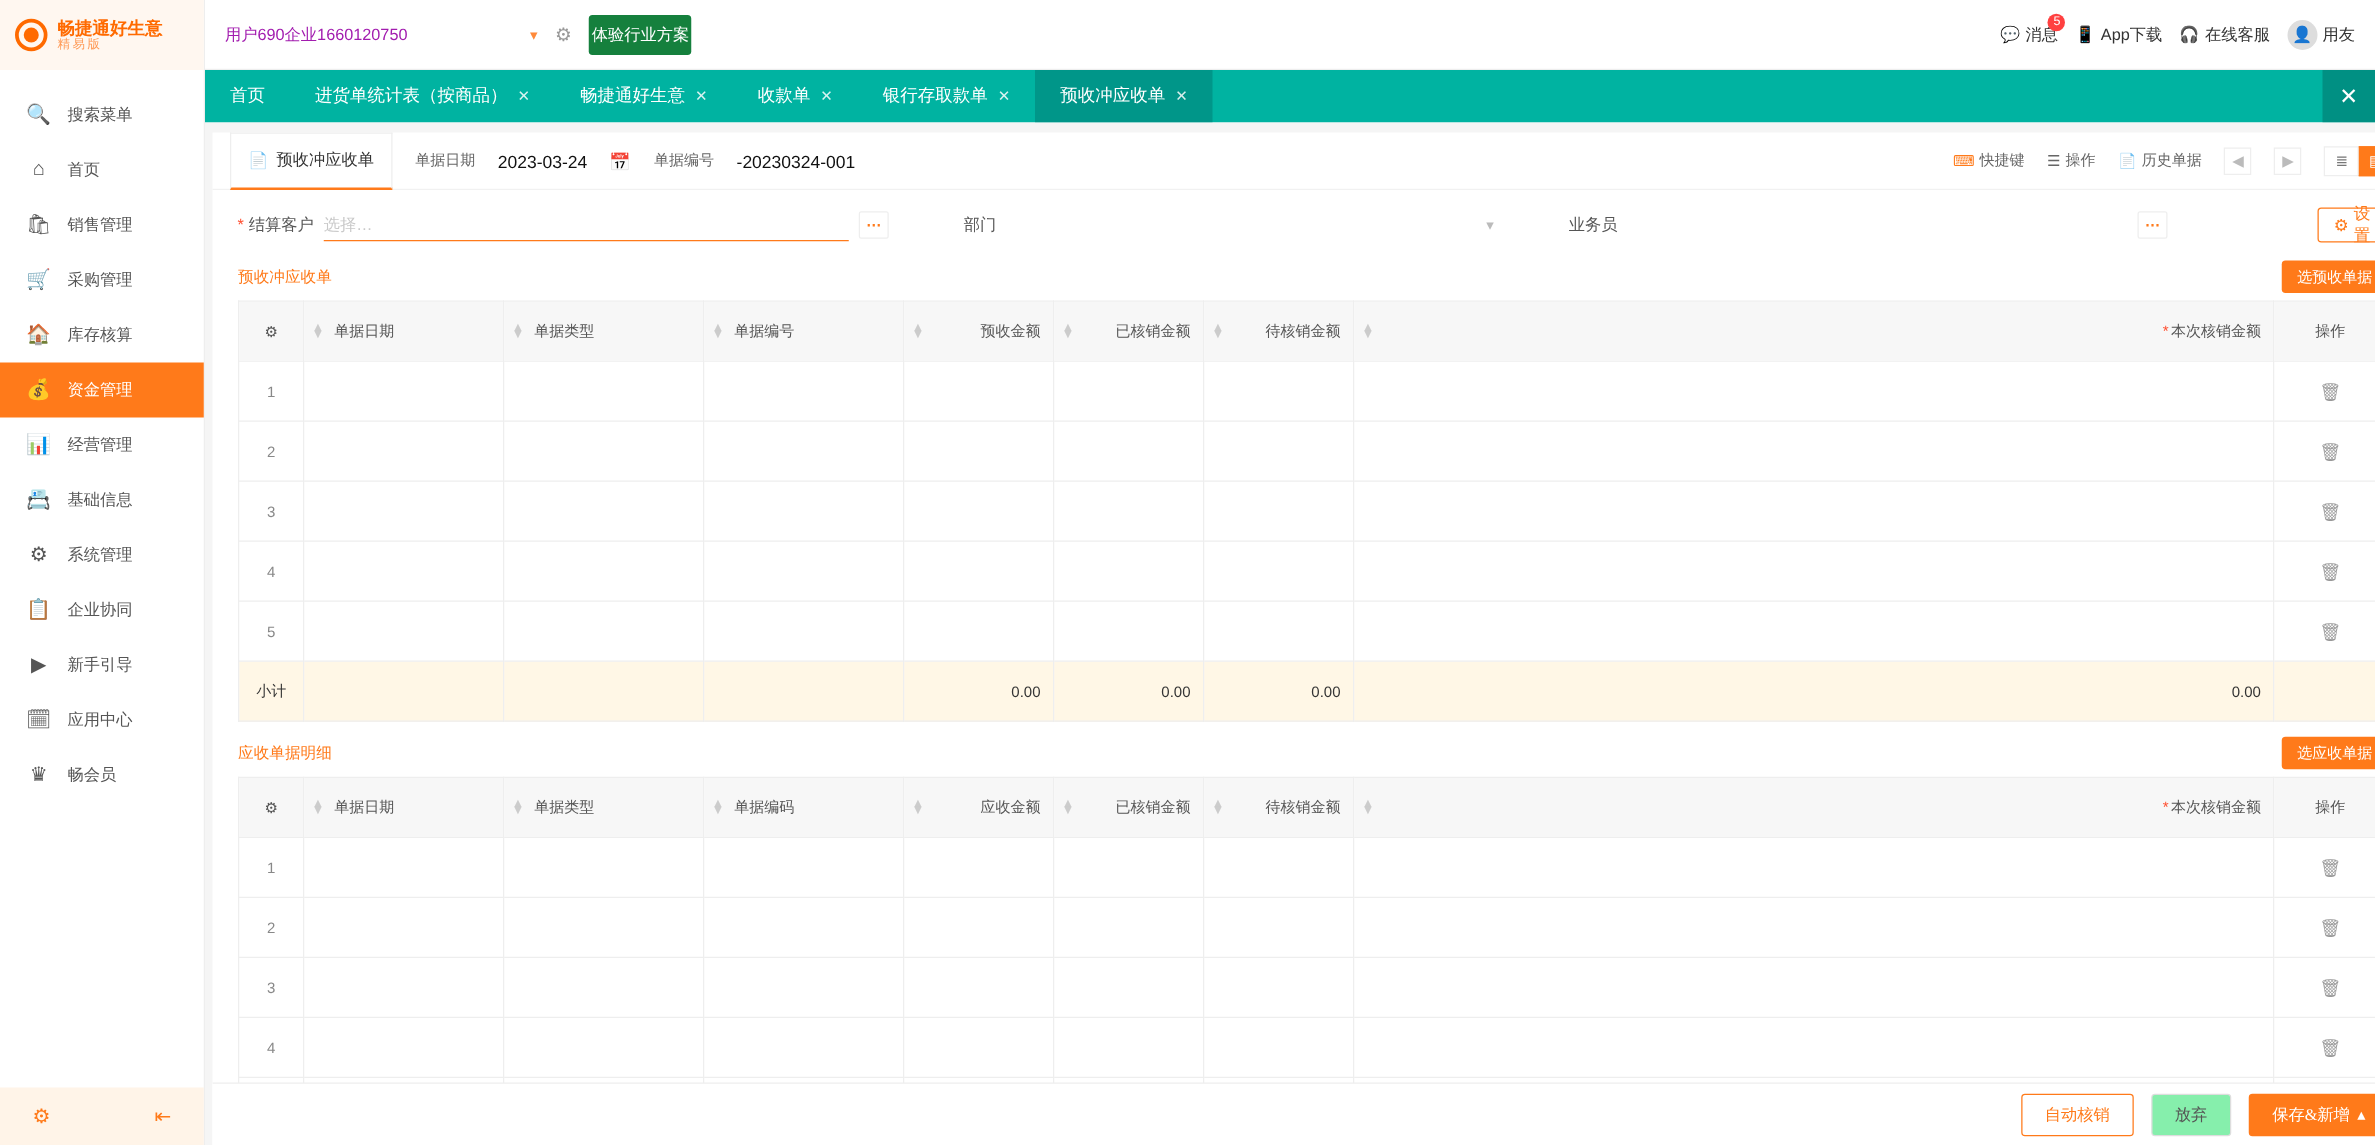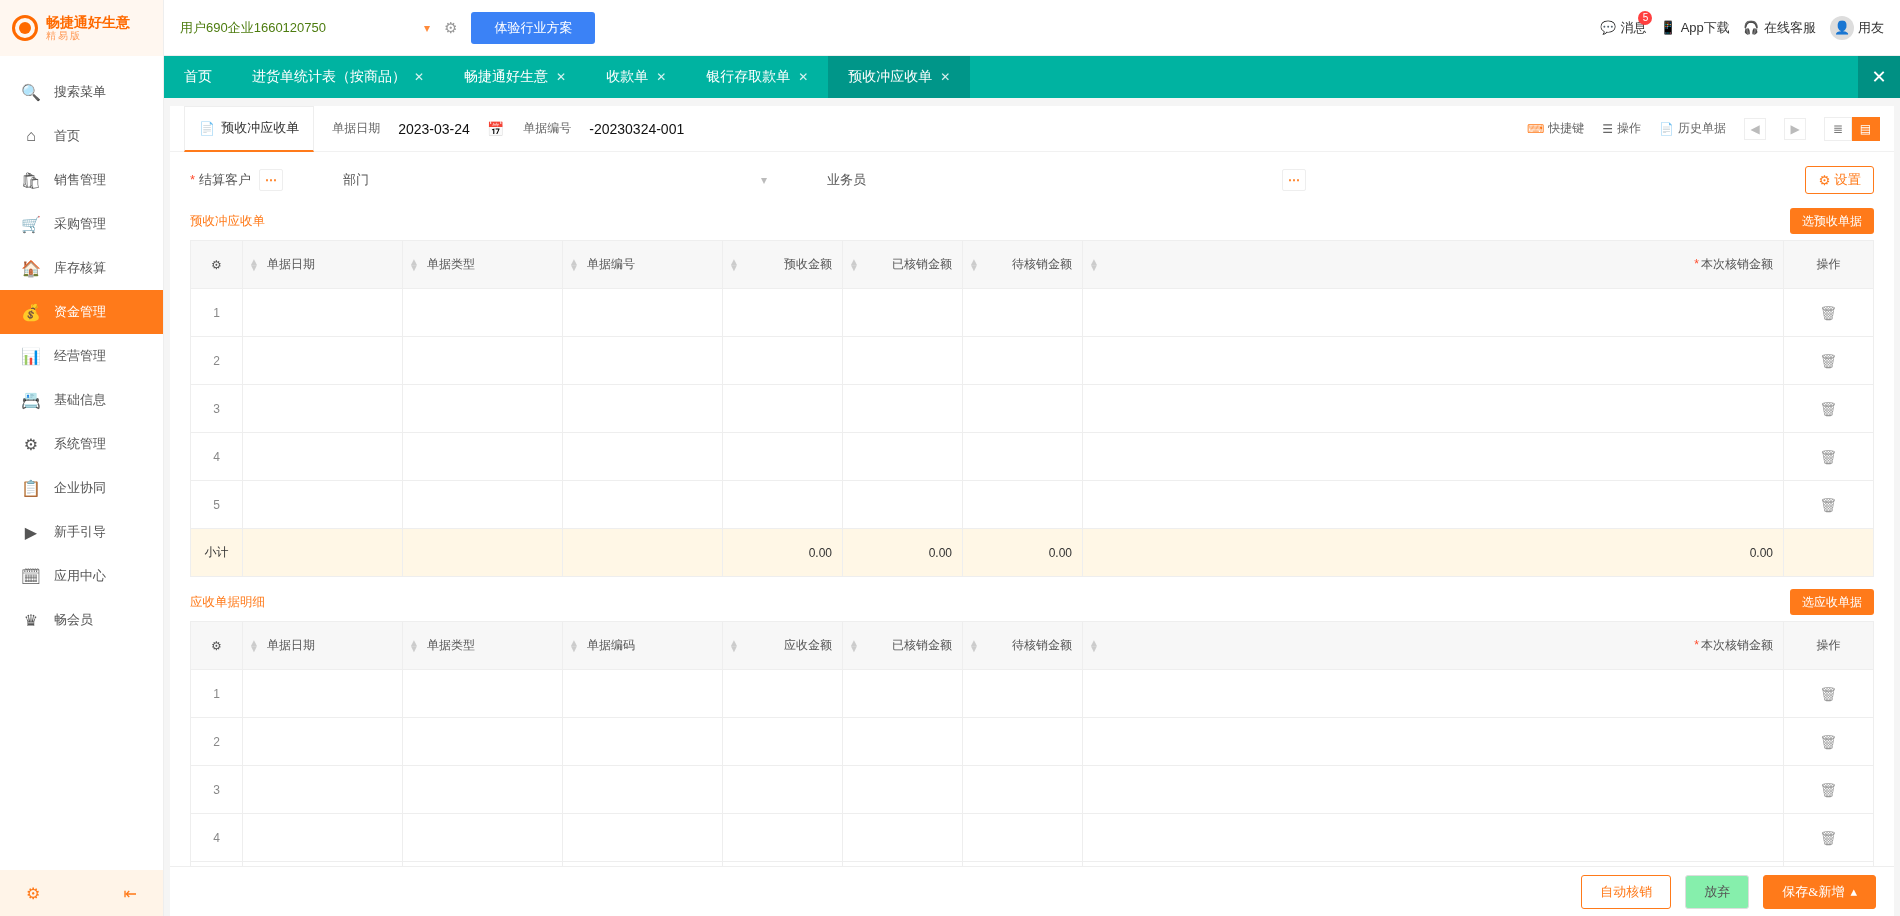--- a/index.html
+++ b/index.html
@@ -21,24 +21,24 @@
 .nav-item .ico { width: 18px; height: 18px; display: inline-flex; align-items: center; justify-content: center; font-size: 16px; }
 .nav-item.active .ico { color: #fff; }
 
 .sidebar-bottom { height: 46px; background: #fff4e8; display: flex; align-items: center; justify-content: space-between; padding: 0 26px; color: #ff7a1a; font-size: 16px; }
 
 
 .main { flex: 1; display: flex; flex-direction: column; min-width: 0; }
 
 
 .topbar { height: 56px; display: flex; align-items: center; padding: 0 16px; gap: 14px; border-bottom: 1px solid #eee; }
-.topbar input.company { width: 230px; height: 30px; border: none; font-size: 13px; color: #4d7c0f; outline: none; }
+.topbar input.company { width: 230px; height: 30px; border: none; font-size: 13px; color: #a21caf; outline: none; }
 .topbar .chev { color: #ff8a3a; font-size: 12px; }
 .topbar .gear { color: #999; font-size: 15px; }
-.topbar .trial-btn { background: #3b82f6; color: #fff; border: none; height: 32px; padding: 0 23px; border-radius: 3px; font-size: 13px; cursor: pointer; }
+.topbar .trial-btn { background: #15803d; color: #fff; border: none; height: 32px; padding: 0 2px; border-radius: 3px; font-size: 13px; cursor: pointer; }
 .topbar .spacer { flex: 1; }
 .top-link { display: inline-flex; align-items: center; gap: 4px; color: #333; font-size: 13px; cursor: pointer; position: relative; }
 .top-link .badge { position: absolute; top: -8px; right: -6px; background: #ff4040; color: #fff; font-size: 10px; border-radius: 8px; min-width: 14px; height: 14px; display: flex; align-items: center; justify-content: center; padding: 0 3px; }
 .avatar { width: 24px; height: 24px; border-radius: 50%; background: #ddd; display: inline-flex; align-items: center; justify-content: center; color: #888; font-size: 13px; }
 
 
 .tabstrip { height: 42px; background: #00b3a1; display: flex; align-items: stretch; color: #fff; }
 .tab { display: flex; align-items: center; gap: 8px; padding: 0 20px; font-size: 14px; cursor: pointer; white-space: nowrap; }
 .tab .x { font-size: 12px; opacity: .85; }
 .tab.active { background: #009689; }
@@ -268,20 +268,21 @@
           <span class="chev-btn">▶</span>
           <span class="view-toggle">
             <span class="vt">≣</span>
             <span class="vt active">▤</span>
           </span>
         </div>
 
         <div class="form-row">
           <div class="field">
             <label class="req">结算客户</label>
+            <input type="text" placeholder="选择…" style="">
             <span class="dots">⋯</span>
           </div>
           <div class="field">
             <label>部门</label>
             <input class="plain" type="text" style="">
             <span class="chev-dd">▾</span>
           </div>
           <div class="field">
             <label>业务员</label>
             <input class="plain" type="text" style="">

